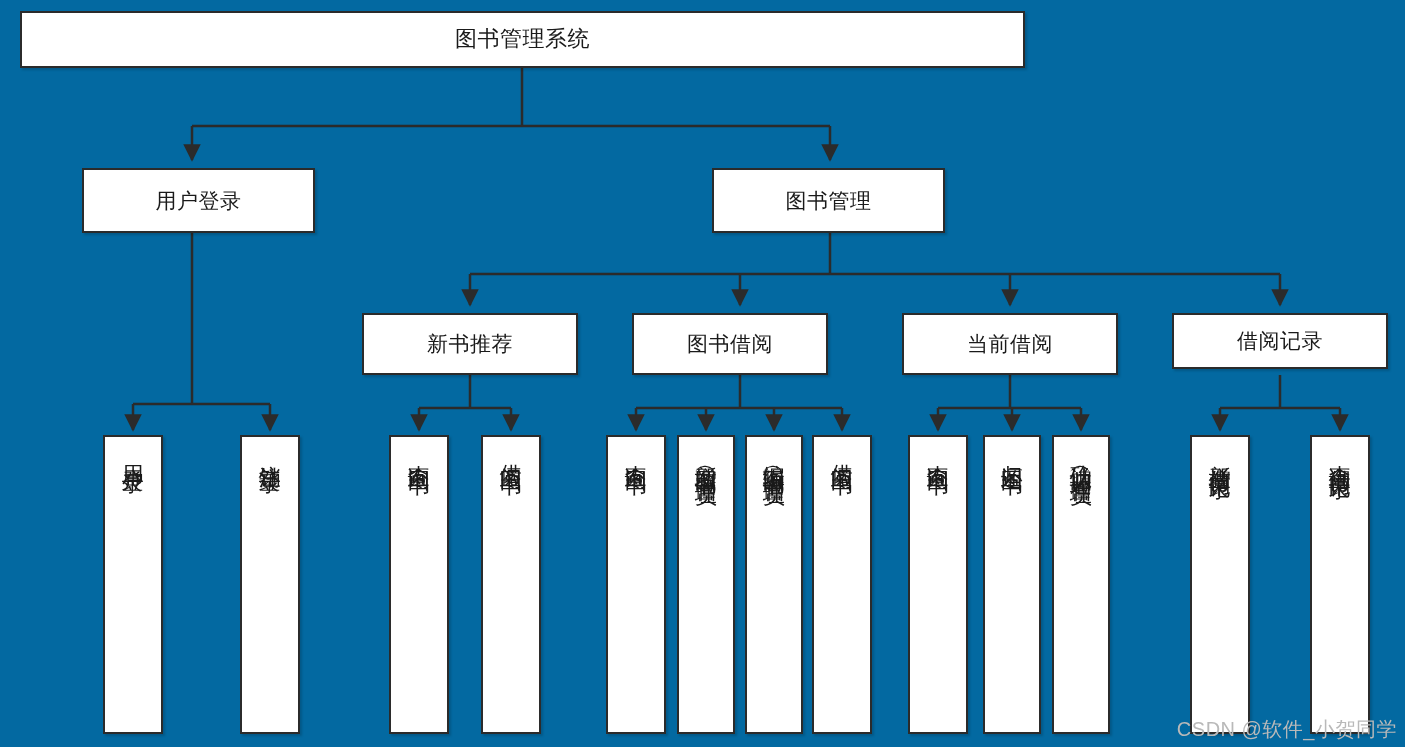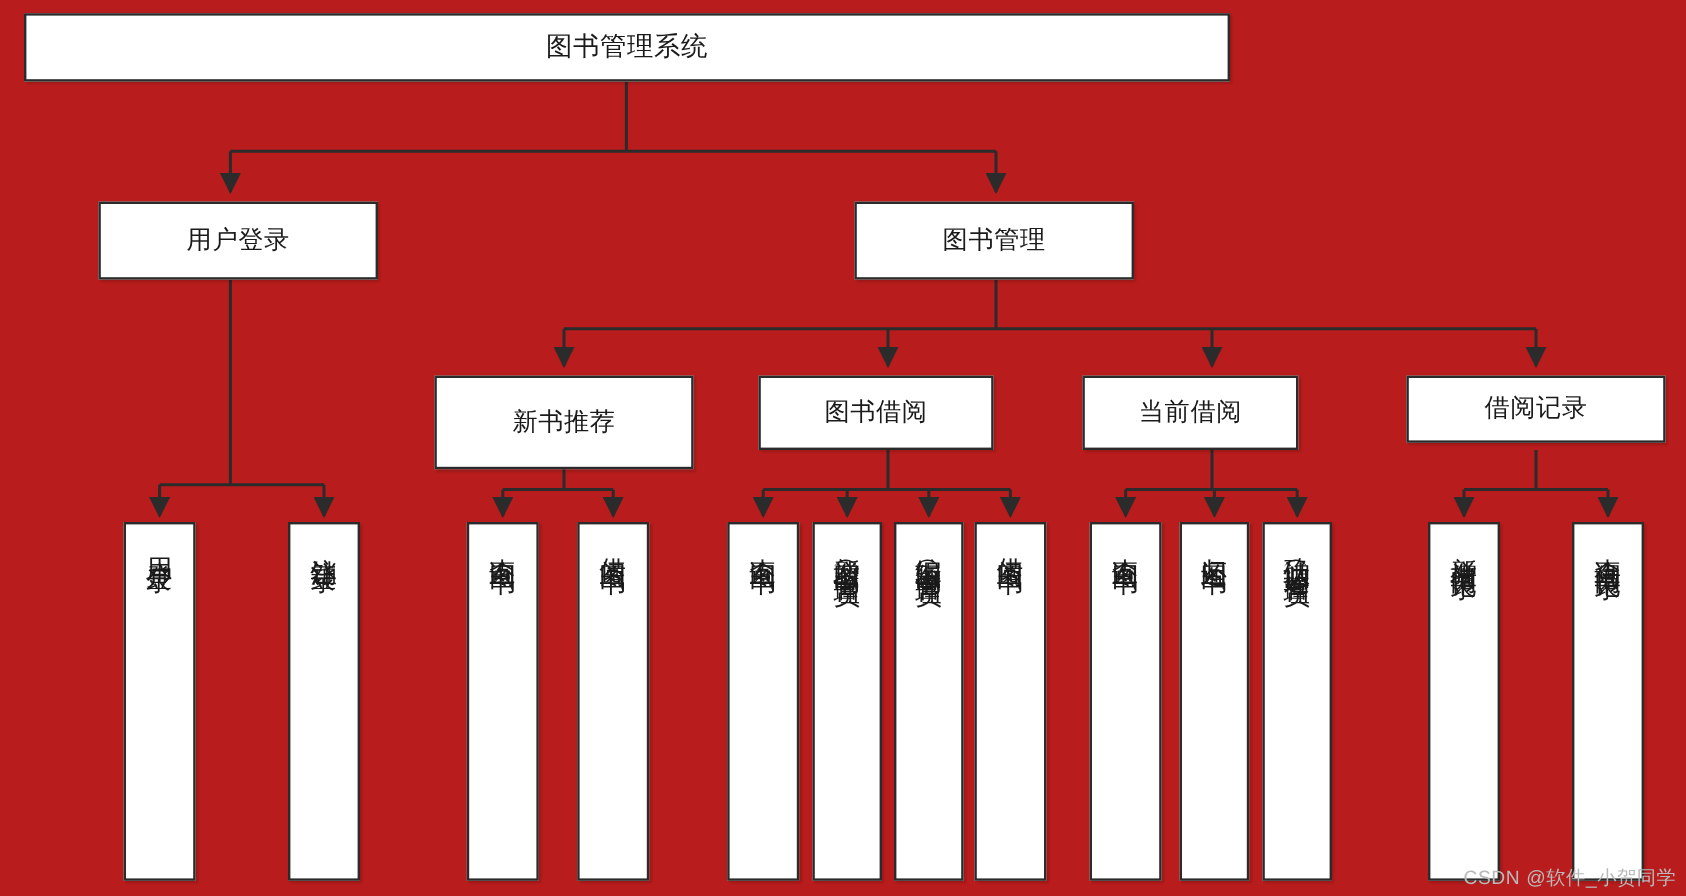--- a/index.html
+++ b/index.html
@@ -7,21 +7,21 @@
     padding: 0;
     background: #ffffff;
   }
   body {
     font-family: "Liberation Sans", "DejaVu Sans", sans-serif;
   }
   #canvas {
     position: relative;
     width: 1405px;
     height: 747px;
-    background: #b91c1c;
+    background: #0369a1;
     overflow: hidden;
   }
   svg#edges {
     position: absolute;
     left: 0;
     top: 0;
     width: 1405px;
     height: 747px;
   }
   .node {
@@ -60,21 +60,21 @@
     text-orientation: upright;
     font-size: 22px;
     line-height: 1.06;
     letter-spacing: 3px;
     white-space: nowrap;
   }
   .watermark {
     position: absolute;
     right: 8px;
     bottom: 4px;
-    font-size: 16px;
+    font-size: 20px;
     color: #b9b9b9;
     z-index: 5;
     white-space: nowrap;
     letter-spacing: 0.5px;
   }
 </style>
 </head>
 <body>
 
 <div id="canvas">
@@ -136,27 +136,27 @@
     <span class="lbl">图书管理系统</span>
   </div>
 
   <div class="node h" style="left:82px; top:168px; width:233px; height:65px;">
     <span class="lbl">用户登录</span>
   </div>
   <div class="node h" style="left:712px; top:168px; width:233px; height:65px;align-items:center;">
     <span class="lbl">图书管理</span>
   </div>
 
-  <div class="node h" style="left:362px; top:313px; width:216px; height:78px;">
+  <div class="node h" style="left:362px; top:313px; width:216px; height:62px;">
     <span class="lbl">新书推荐</span>
   </div>
   <div class="node h" style="left:632px; top:313px; width:196px; height:62px;">
     <span class="lbl">图书借阅</span>
   </div>
-  <div class="node h" style="left:902px; top:313px; width:180px; height:62px;">
+  <div class="node h" style="left:902px; top:313px; width:216px; height:62px;">
     <span class="lbl">当前借阅</span>
   </div>
   <div class="node h" style="left:1172px; top:313px; width:216px; height:56px;">
     <span class="lbl">借阅记录</span>
   </div>
 
   <div class="node v" style="left:103px; top:435px; width:60px; height:299px;">
     <span class="lbl">用户登录</span>
   </div>
   <div class="node v" style="left:240px; top:435px; width:60px; height:299px;">

